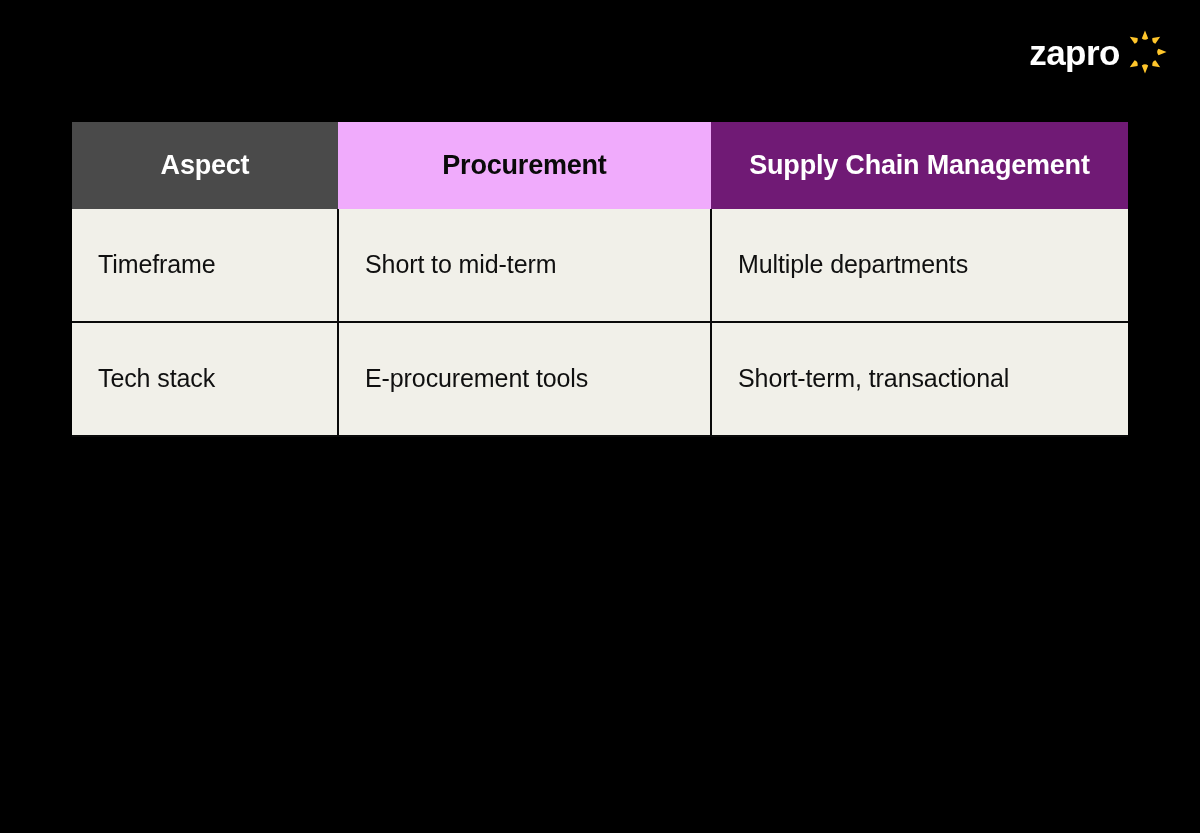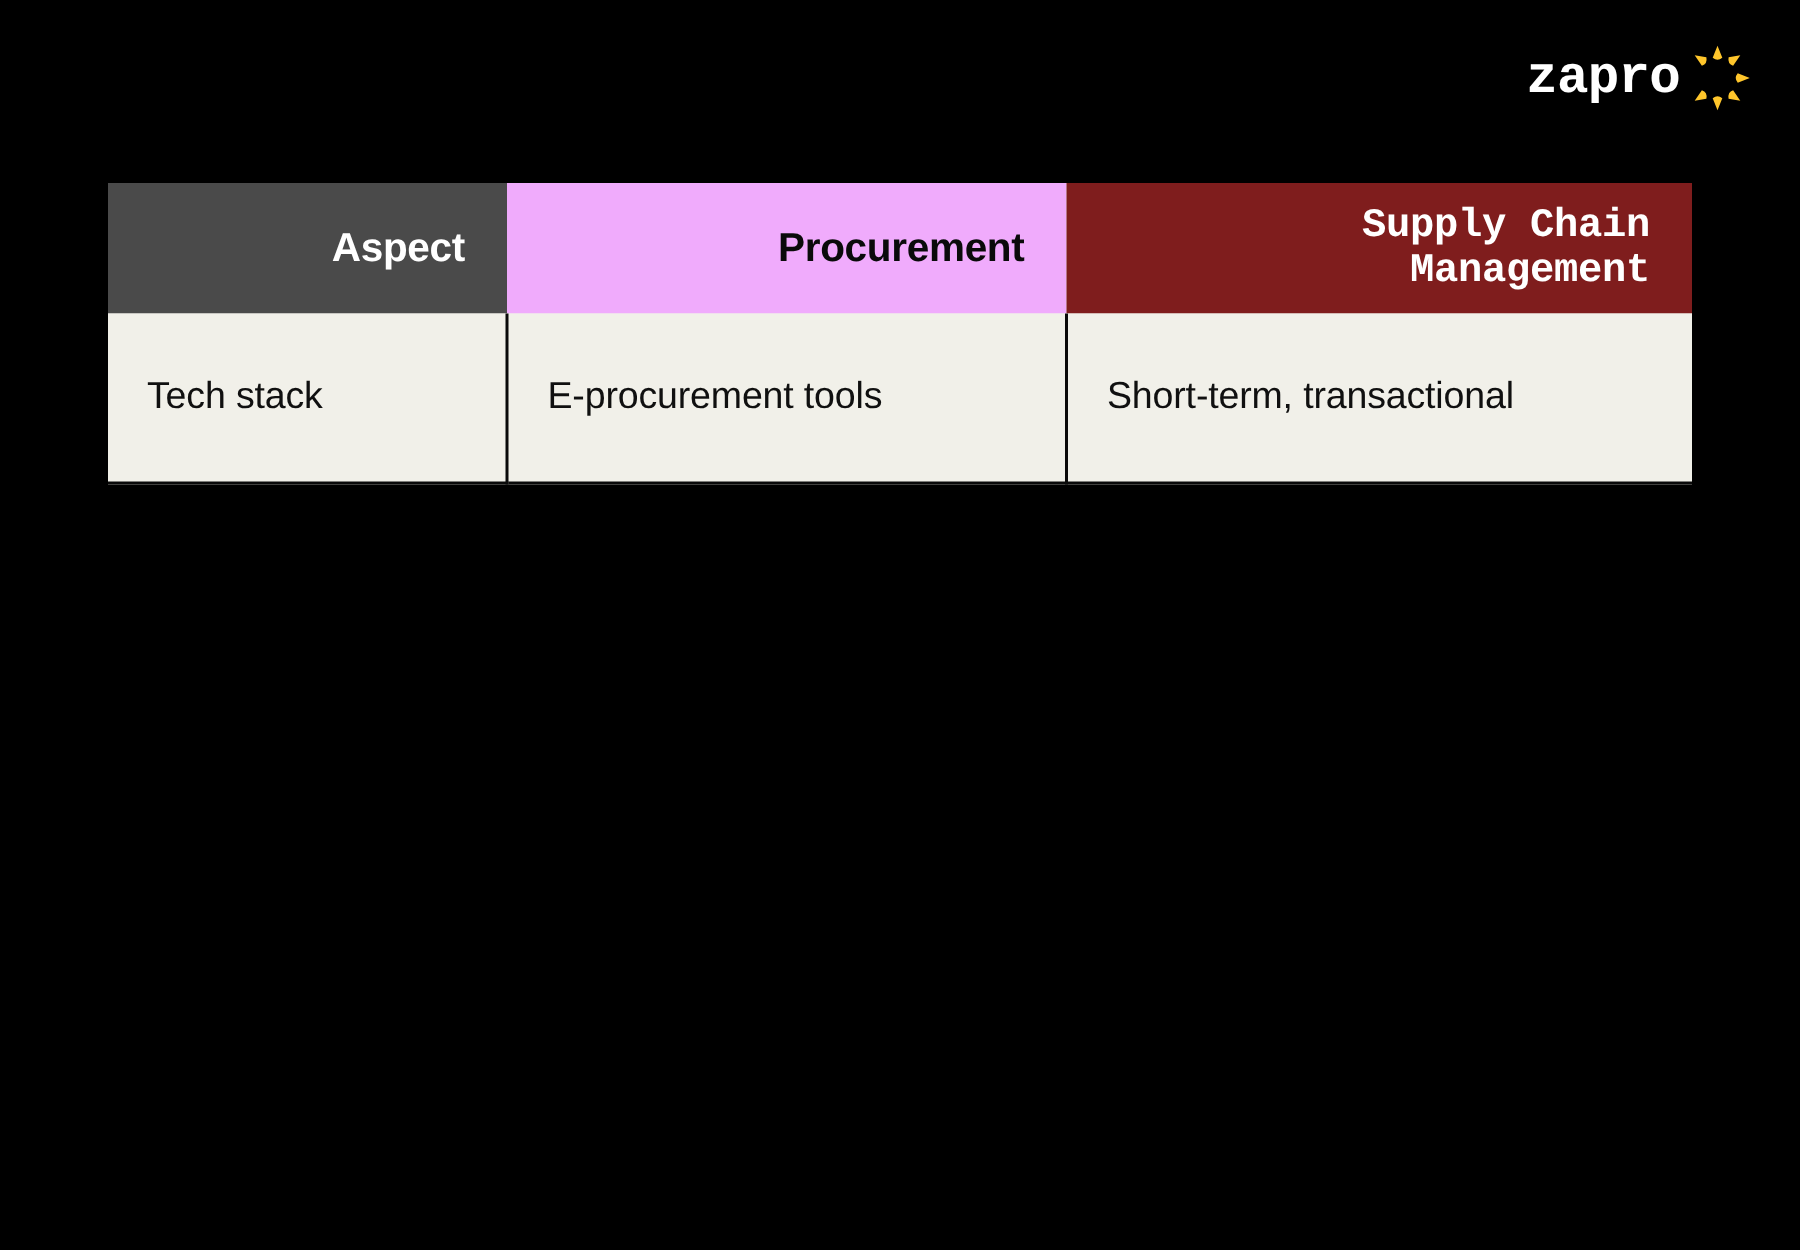--- a/index.html
+++ b/index.html
@@ -24,21 +24,21 @@
     display: flex;
     align-items: center;
     height: 48px;
   }
   .brand-wordmark {
     color: #FFFFFF;
     font-size: 35px;
     font-weight: bold;
     letter-spacing: -0.5px;
     line-height: 1;
-    font-family: Liberation Mono, monospace;
+    font-family: Liberation Sans, sans-serif;
   }
   .brand-spark {
     margin-left: 2px;
     width: 46px;
     height: 46px;
     display: block;
   }
 
   
   .table-wrap {
@@ -53,30 +53,30 @@
     table-layout: fixed;
     background: #F1F0E9;
   }
   table.compare col.col-aspect { width: 266px; }
   table.compare col.col-proc   { width: 373px; }
   table.compare col.col-scm    { width: 417px; }
 
   table.compare th {
     height: 87px;
     padding: 0 28px;
-    text-align: right;
+    text-align: center;
     vertical-align: middle;
     font-size: 27px;
     font-weight: bold;
     letter-spacing: -0.2px;
     border: none;
   }
   th.h-aspect { background: #4A4A4A; color: #FFFFFF; }
   th.h-proc   { background: #f0abfc; color: #0A0A0A; }
-  th.h-scm    { background: #7f1d1d; color: #FFFFFF; font-family: Liberation Mono, monospace; }
+  th.h-scm    { background: #701a75; color: #FFFFFF; }
 
   table.compare td {
     padding: 26px 26px;
     height: 60px;
     vertical-align: middle;
     font-size: 25px;
     color: #101010;
     line-height: 1.42;
     background: #F1F0E9;
     border-top: 2px solid #0A0A0A;
@@ -115,19 +115,24 @@
     </colgroup>
     <thead>
       <tr>
         <th class="h-aspect">Aspect</th>
         <th class="h-proc">Procurement</th>
         <th class="h-scm">Supply Chain Management</th>
       </tr>
     </thead>
     <tbody>
       <tr>
+        <td>Timeframe</td>
+        <td>Short to mid-term</td>
+        <td>Multiple departments</td>
+      </tr>
+      <tr>
         <td>Tech stack</td>
         <td>E-procurement tools</td>
         <td>Short-term, transactional</td>
       </tr>
     </tbody>
   </table>
 </div>
 
 </body></html>

